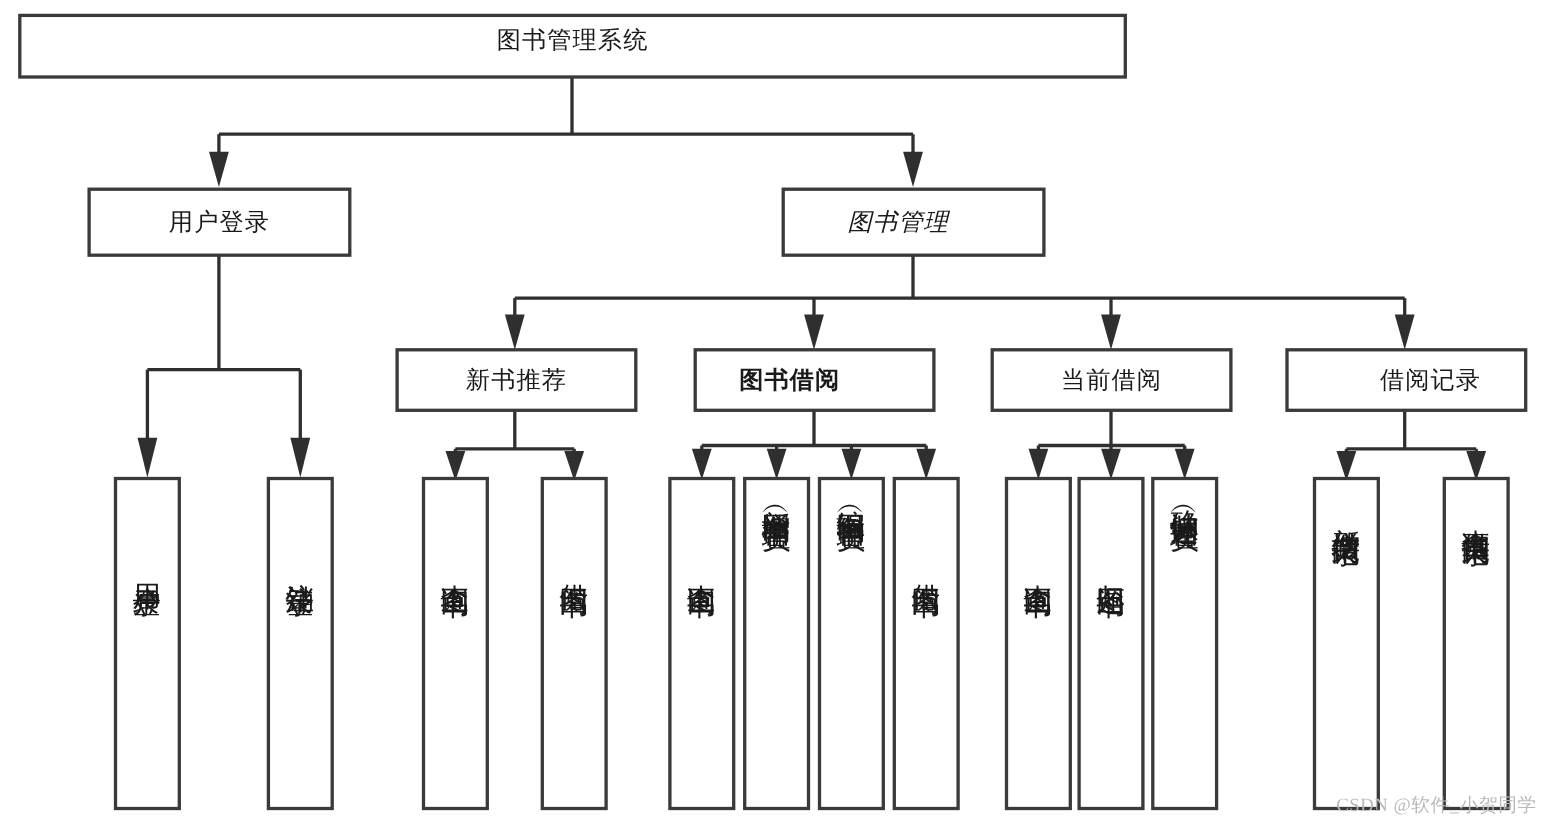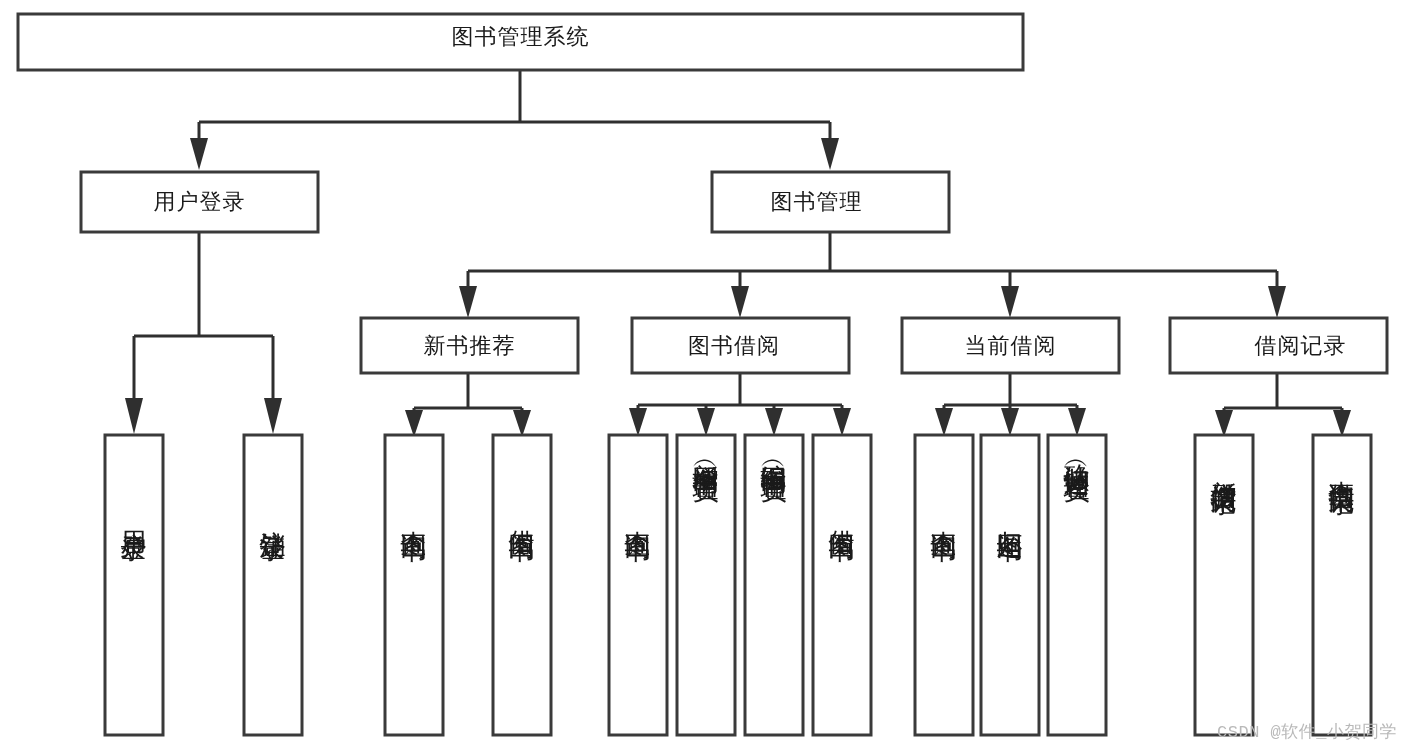--- a/index.html
+++ b/index.html
@@ -38,21 +38,21 @@
     stroke-linecap: butt;
   }
   .arrow-head {
     fill: #2f2f2f;
     stroke: none;
   }
   .watermark {
     position: absolute;
     right: 8px;
     bottom: 4px;
-    font-family: Liberation Mono, monospace;
+    font-family: Liberation Serif, serif;
     font-size: 17px;
     color: #b9b9b9;
     letter-spacing: 0.5px;
     white-space: nowrap;
     user-select: none;
   }
   .vlabel-wrap {
     position: absolute;
     display: flex;
     align-items: flex-start;
@@ -187,24 +187,24 @@
     <rect class="node-box" x="981" y="435" width="58" height="300"></rect>
     <rect class="node-box" x="1048" y="435" width="58" height="300"></rect>
 
     <rect class="node-box" x="1195" y="435" width="58" height="300"></rect>
     <rect class="node-box" x="1313" y="435" width="58" height="300"></rect>
   </svg>
 
   <div class="hlabel" style="left:18px; top:14px; width:1005px; height:46px;">图书管理系统</div>
 
   <div class="hlabel" style="left:81px; top:172px; width:237px; height:60px;">用户登录</div>
-  <div class="hlabel" style="left:712px; top:172px; width:209px; height:60px;">图书管理</div>
+  <div class="hlabel" style="left:712px; top:172px; width:209px; height:60px;font-style:italic;">图书管理</div>
 
   <div class="hlabel" style="left:361px; top:318px; width:217px; height:55px;border-radius:12px;">新书推荐</div>
-  <div class="hlabel" style="left:616px; top:318px; width:236px; height:55px;">图书借阅</div>
+  <div class="hlabel" style="left:600px; top:318px; width:236px; height:55px;font-weight:bold;">图书借阅</div>
   <div class="hlabel" style="left:902px; top:318px; width:217px; height:55px;text-align:center;">当前借阅</div>
   <div class="hlabel" style="left:1170px; top:318px; width:261px; height:55px;">借阅记录</div>
 
   <div class="vlabel-wrap" style="left:105px; top:510px; width:58px; height:225px;">
     <span class="vlabel">用户登录</span>
   </div>
   <div class="vlabel-wrap" style="left:244px; top:510px; width:58px; height:225px;">
     <span class="vlabel">注销登录</span>
   </div>
 

